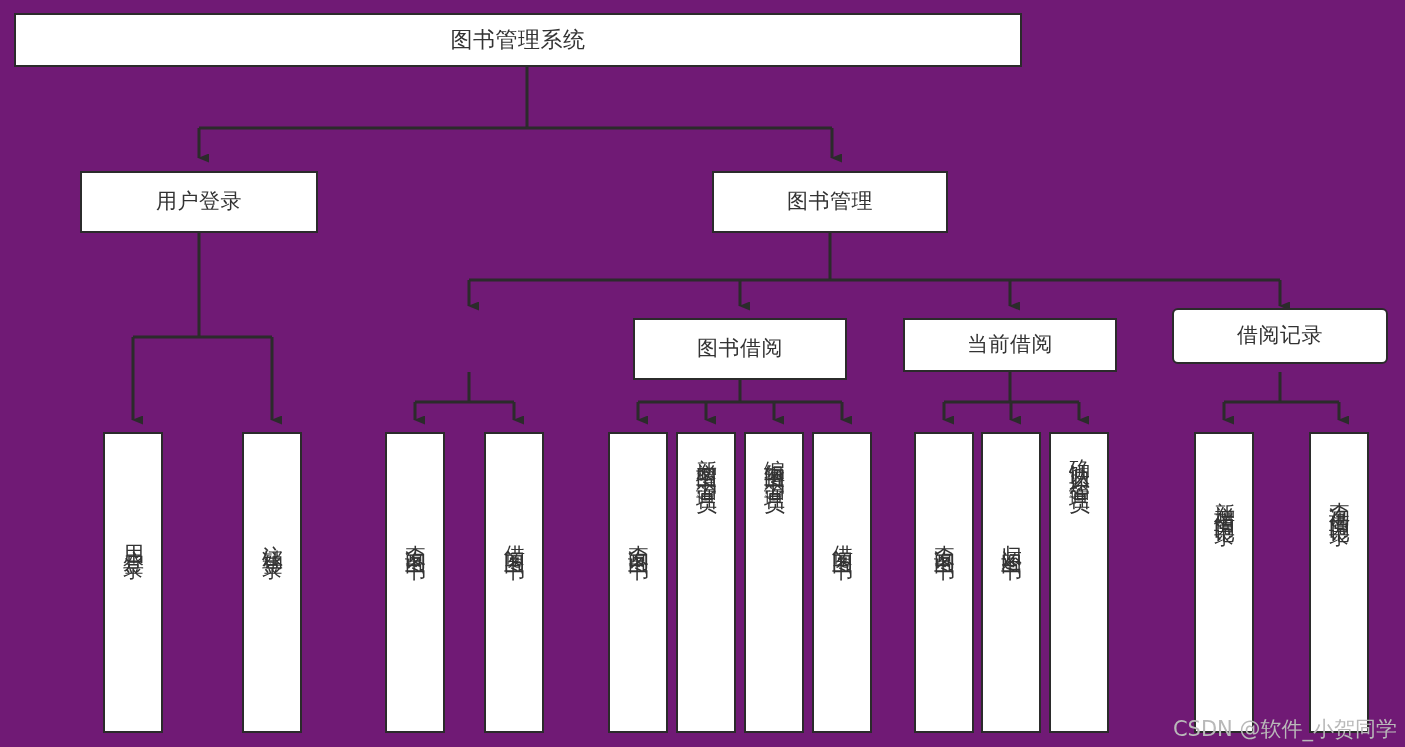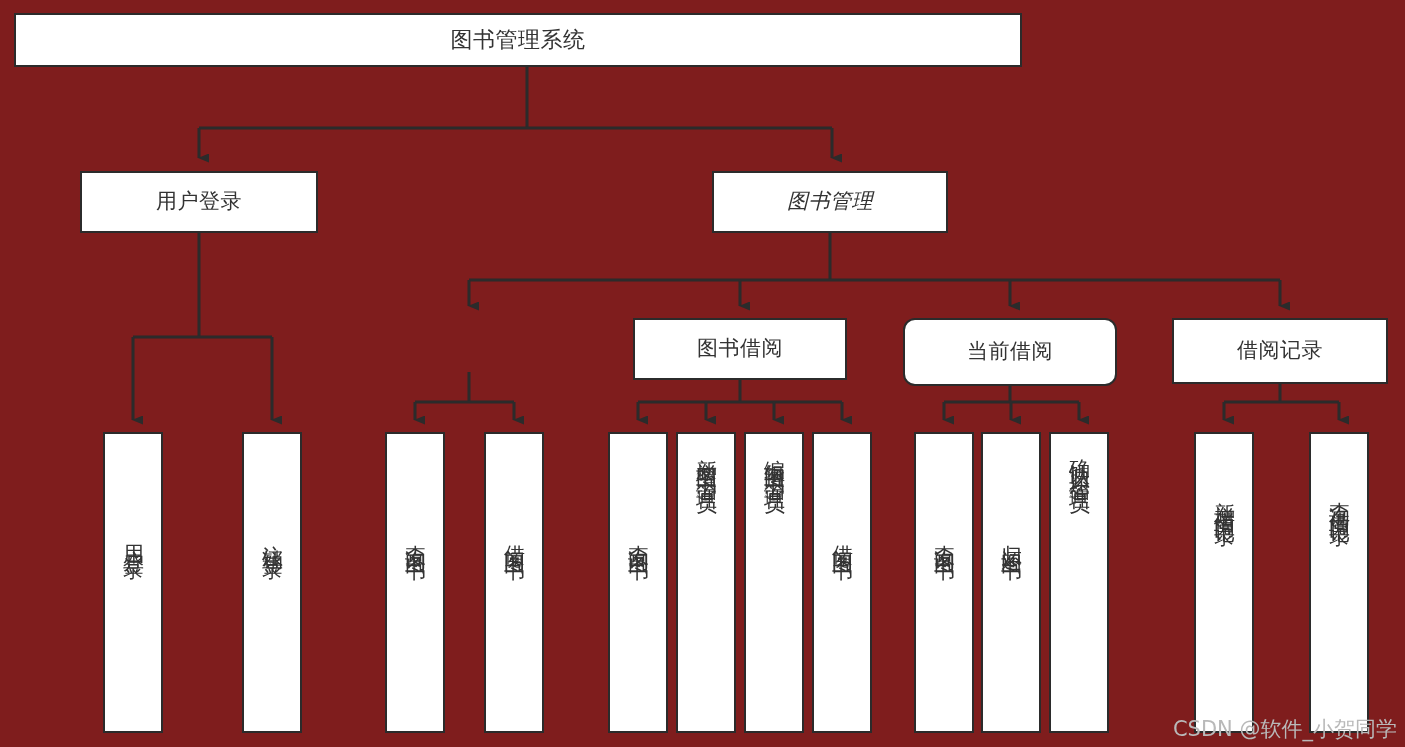--- a/index.html
+++ b/index.html
@@ -8,21 +8,21 @@
     padding: 0;
     background: #ffffff;
   }
   body {
     font-family: "DejaVu Sans", "Liberation Sans", sans-serif;
   }
   #canvas {
     position: relative;
     width: 1405px;
     height: 747px;
-    background: #7f1d1d;
+    background: #701a75;
     overflow: hidden;
   }
   #wires {
     position: absolute;
     left: 0;
     top: 0;
     width: 1405px;
     height: 747px;
   }
   .node {
@@ -124,31 +124,31 @@
     </g>
   </svg>
 
   <div class="node h root" style="left:14px; top:13px; width:1008px; height:54px;">
     <span>图书管理系统</span>
   </div>
 
   <div class="node h" style="left:80px; top:171px; width:238px; height:62px;">
     <span>用户登录</span>
   </div>
-  <div class="node h" style="left:712px; top:171px; width:236px; height:62px;font-style:italic;">
+  <div class="node h" style="left:712px; top:171px; width:236px; height:62px;">
     <span>图书管理</span>
   </div>
 
   <div class="node h" style="left:633px; top:318px; width:214px; height:62px;">
     <span>图书借阅</span>
   </div>
-  <div class="node h" style="left:903px; top:318px; width:214px; height:68px;border-radius:12px;">
+  <div class="node h" style="left:903px; top:318px; width:214px; height:54px;">
     <span>当前借阅</span>
   </div>
-  <div class="node h" style="left:1172px; top:318px; width:216px; height:66px;">
+  <div class="node h" style="left:1172px; top:308px; width:216px; height:56px;border-radius:6px;">
     <span>借阅记录</span>
   </div>
 
   <div class="node v" style="left:103px; top:432px; width:60px; height:301px;">
     <span class="vtext" style="margin-top:94px;">用户登录</span>
   </div>
   <div class="node v" style="left:242px; top:432px; width:60px; height:301px;">
     <span class="vtext" style="margin-top:94px;">注销登录</span>
   </div>
 

